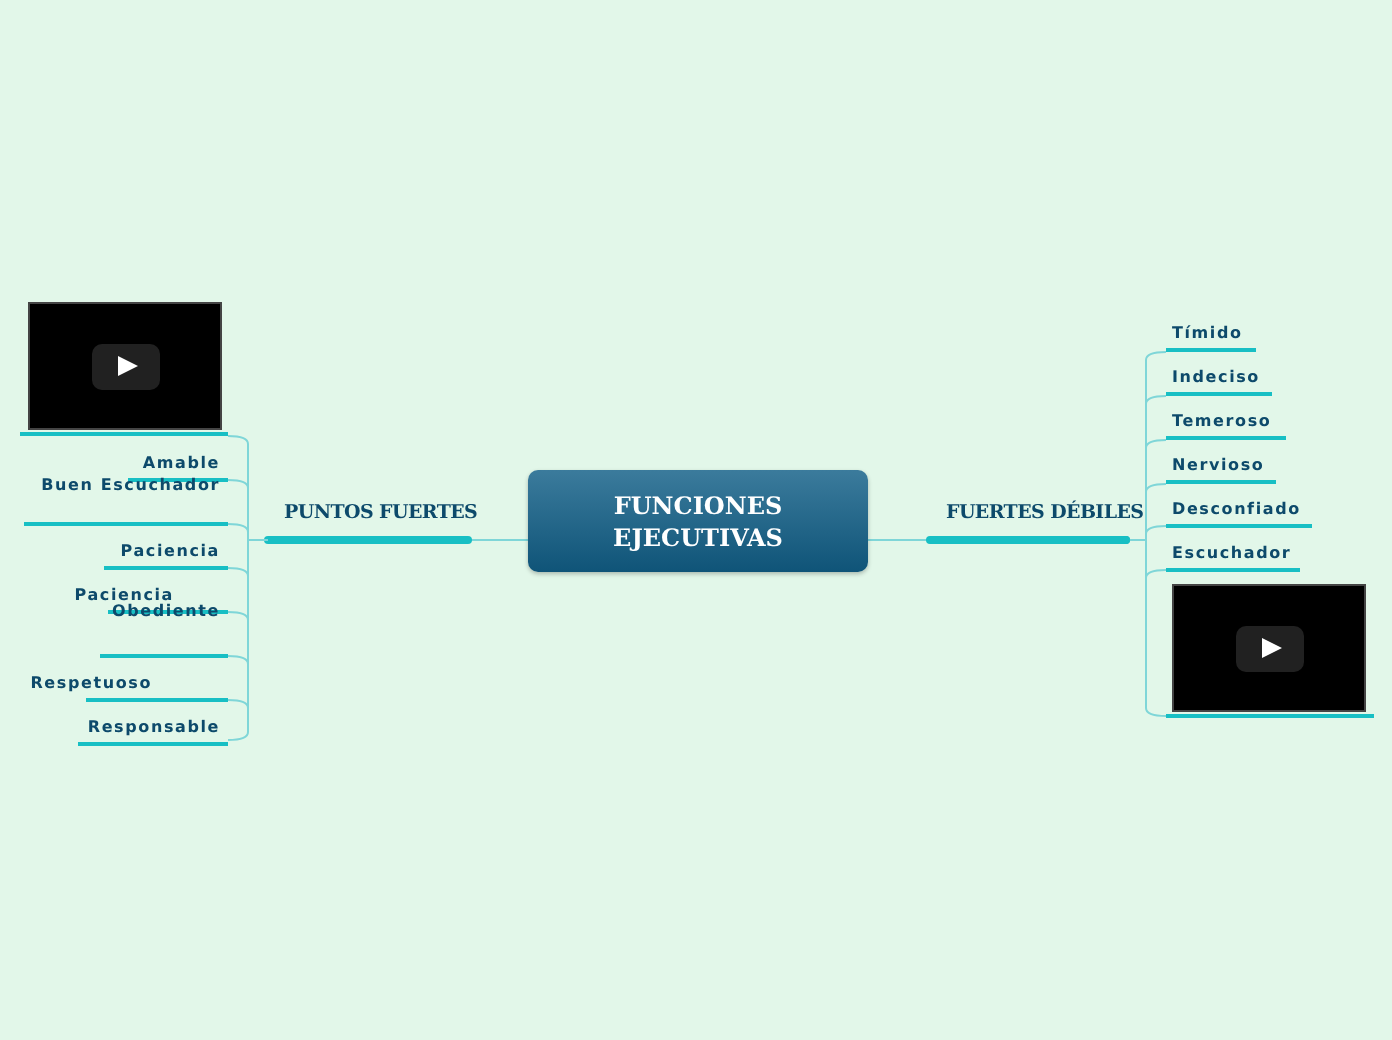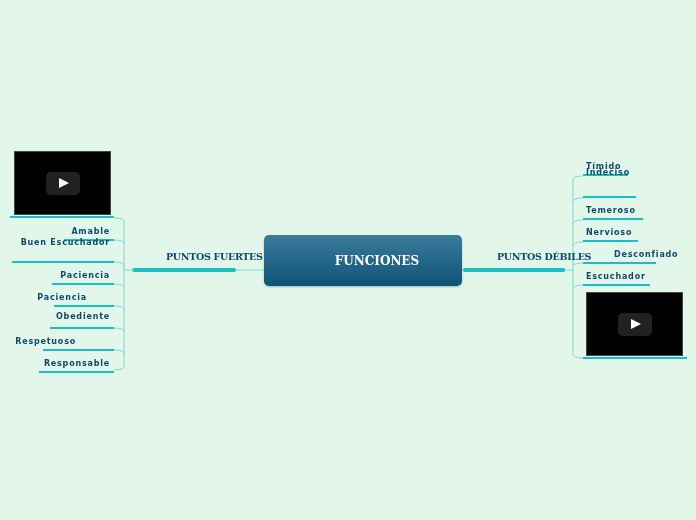--- a/index.html
+++ b/index.html
@@ -10,25 +10,24 @@
     }
     svg.links { position:absolute; left:0; top:0; }
     .central {
       position:absolute; left:264px; top:235px; width:170px; height:51px;
       border-radius:5px;
       background:linear-gradient(#3b7b9c, #0f5478);
       color:#ffffff; text-align:center;
       font-family:"DejaVu Serif", serif; font-weight:bold; font-size:12px;
       line-height:16px; display:flex; flex-direction:column; justify-content:center;
       box-shadow:0 1px 2px rgba(0,0,0,0.25);
-      padding-left:28px;
     }
     .branch-label {
       position:absolute; font-family:"DejaVu Serif", serif; font-weight:bold;
-      font-size:9.5px; color:#0d4a6b; letter-spacing:-0.3px; white-space:nowrap;margin-left:24px;
+      font-size:9.5px; color:#0d4a6b; letter-spacing:-0.3px; white-space:nowrap;
     }
     .leaf {
       position:absolute; font-weight:bold; font-size:8px; color:#0d4a6b;
       letter-spacing:0.8px; white-space:nowrap;
     }
     .leaf.left { text-align:right; }
     .video {
       position:absolute; background:#000; border:1px solid #444;
     }
     .video .play {
@@ -90,40 +89,41 @@
     <line x1="583" y1="219" x2="643" y2="219"></line>
     <line x1="583" y1="241" x2="638" y2="241"></line>
     <line x1="583" y1="263" x2="656" y2="263"></line>
     <line x1="583" y1="285" x2="650" y2="285"></line>
     <line x1="583" y1="358" x2="687" y2="358"></line>
   </g>
 </svg>
 
 <div class="central">
   <span>FUNCIONES</span>
+  <span>EJECUTIVAS</span>
 </div>
 
 <div class="branch-label" style="left:142px; top:251px;">PUNTOS FUERTES</div>
 
 <div class="video" style="left:14px; top:151px; width:95px; height:62px;">
   <div class="play"></div>
 </div>
 
 <div class="leaf left" style="right:586px; top:227px;">Amable</div>
 <div class="leaf left" style="right:586px; top:238px;">Buen Escuchador</div>
 <div class="leaf left" style="right:586px; top:271px;">Paciencia</div>
 <div class="leaf left" style="right:609px; top:293px;text-align:center;">Paciencia</div>
-<div class="leaf left" style="right:586px; top:312px;">Obediente</div>
+<div class="leaf left" style="right:586px; top:301px;">Obediente</div>
 <div class="leaf left" style="right:620px; top:337px;">Respetuoso</div>
 <div class="leaf left" style="right:586px; top:359px;text-align:right;">Responsable</div>
 
-<div class="branch-label" style="left:473px; top:251px;">PUNTOS DÉBILES</div>
+<div class="branch-label" style="left:473px; top:251px;">FUERTES DÉBILES</div>
 
 <div class="leaf" style="left:586px; top:162px;">Tímido</div>
-<div class="leaf" style="left:586px; top:168px;">Indeciso</div>
+<div class="leaf" style="left:586px; top:184px;">Indeciso</div>
 <div class="leaf" style="left:586px; top:206px;">Temeroso</div>
 <div class="leaf" style="left:586px; top:228px;">Nervioso</div>
-<div class="leaf" style="left:614px; top:250px;">Desconfiado</div>
+<div class="leaf" style="left:586px; top:250px;">Desconfiado</div>
 <div class="leaf" style="left:586px; top:272px;">Escuchador</div>
 
 <div class="video" style="left:586px; top:292px; width:95px; height:62px;">
   <div class="play"></div>
 </div>
 
 </body></html>

